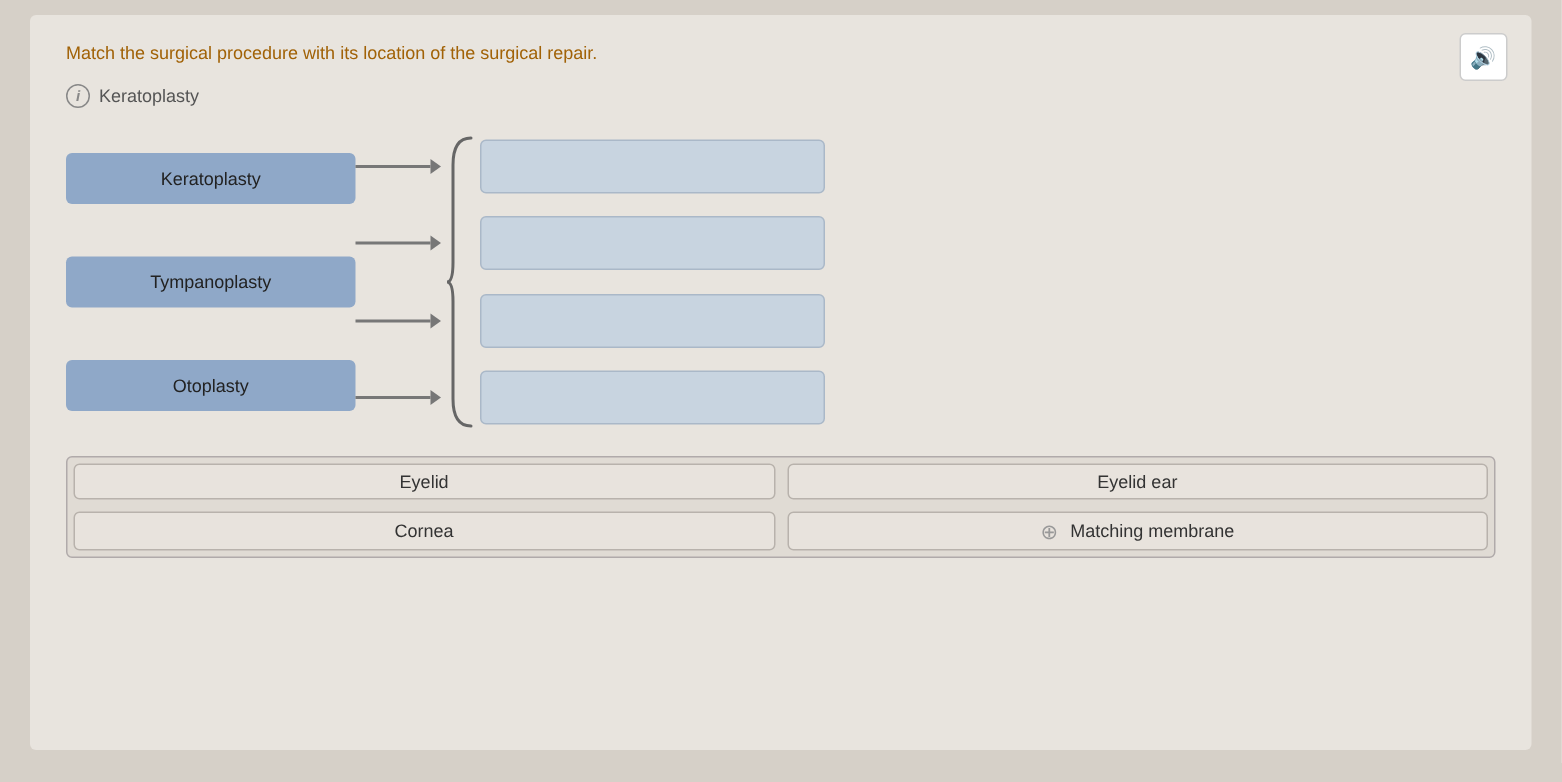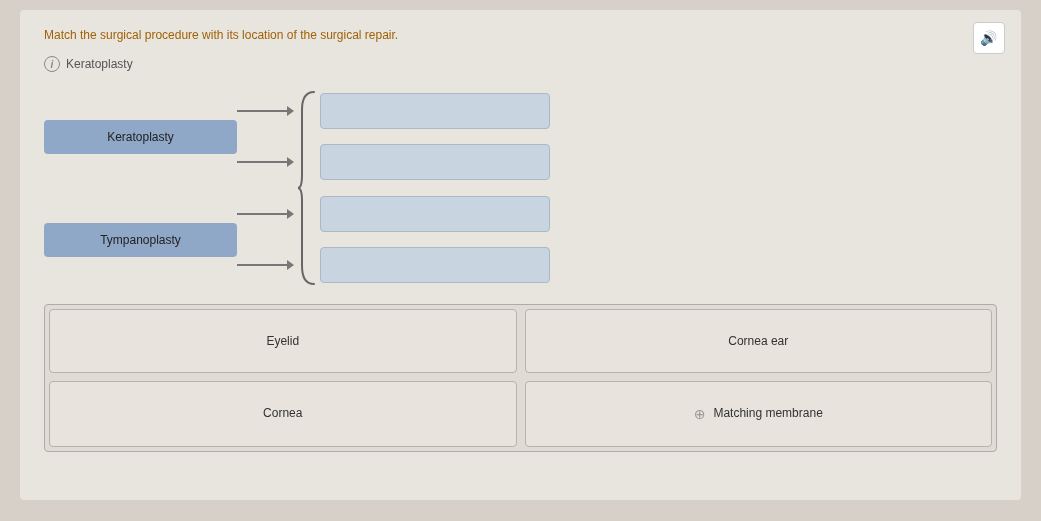--- a/index.html
+++ b/index.html
@@ -92,24 +92,25 @@
     }
     .answers-grid {
       display: grid;
       grid-template-columns: 1fr 1fr;
       gap: 0;
     }
     .answer-option {
       border: 1.5px solid #b8b2ac;
       border-radius: 4px;
       background: #e8e3dd;
-      padding: 24px 20px;
+      padding: 4px 20px;
       font-size: 12px;
       text-align: center;
       display: flex;
+      align-items: center;
       justify-content: center;
       gap: 8px;
       margin: 4px;
       cursor: pointer;
     }
     .move-icon {
       color: #999;
       font-size: 14px;
     }
     .audio-btn {
@@ -190,20 +191,23 @@
 
   <div class="matching-layout">
 
     <div class="terms-col">
       <div class="term-box">
         <span>Keratoplasty</span>
       </div>
       <div class="term-box">
         <span>Tympanoplasty</span>
       </div>
+      <div class="term-box">
+        <span>Otoplasty</span>
+      </div>
     </div>
 
     <div class="connector-col">
       <div class="connector-row">
         <div class="connector-line"></div>
         <div class="connector-arrow"></div>
       </div>
       <div class="connector-row">
         <div class="connector-line"></div>
         <div class="connector-arrow"></div>
@@ -231,21 +235,21 @@
       <div class="answer-box"></div>
     </div>
   </div>
 
   <div class="answers-section">
     <div class="answers-grid">
       <div class="answer-option">
         <span>Eyelid</span>
       </div>
       <div class="answer-option">
-        <span>Cornea ear</span>
+        <span>Eyelid ear</span>
       </div>
       <div class="answer-option">
         <span>Cornea</span>
       </div>
       <div class="answer-option">
         <span class="move-icon">⊕</span>
         <span>Matching membrane</span>
       </div>
     </div>
   </div>

